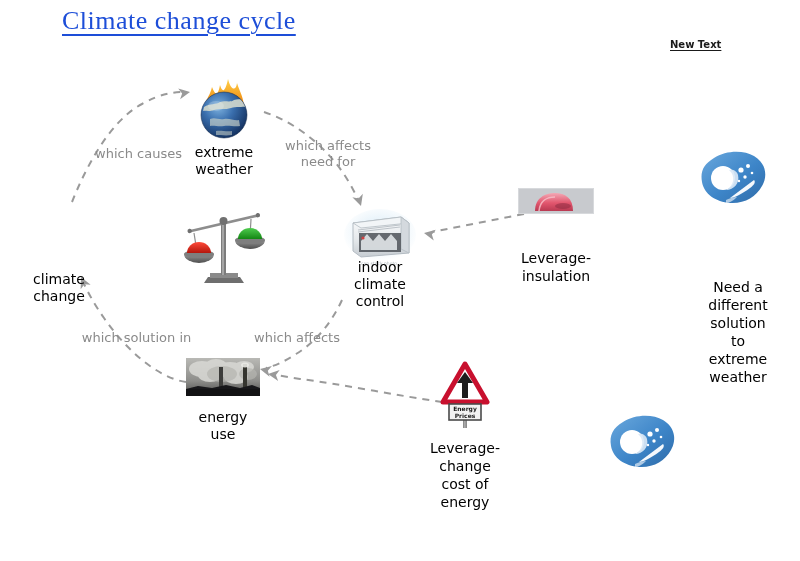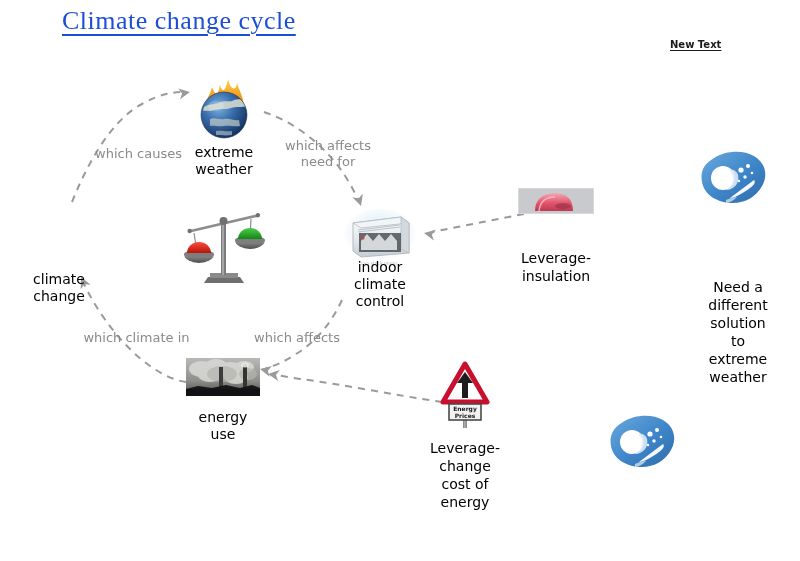--- a/index.html
+++ b/index.html
@@ -129,21 +129,21 @@
     </g>
   </svg>
 
   <div class="edge-label" style="left:76px;top:146px;width:125px;">which causes</div>
 
   <div class="edge-label" style="left:272px;top:138px;width:112px;">which affects
 need for</div>
 
   <div class="edge-label" style="left:242px;top:330px;width:110px;">which affects</div>
 
-  <div class="edge-label" style="left:74px;top:330px;width:125px;">which climate in</div>
+  <div class="edge-label" style="left:74px;top:330px;width:125px;">which solution in</div>
 
   <div class="icon globe-wrap" style="left:190px;top:75px;">
     <svg width="68" height="68" viewBox="0 0 68 68">
       <defs>
         <radialGradient id="oceanGrad" cx="38%" cy="32%" r="72%">
           <stop offset="0%" stop-color="#7fb3e0"></stop>
           <stop offset="45%" stop-color="#3a6fae"></stop>
           <stop offset="100%" stop-color="#13305e"></stop>
         </radialGradient>
         <linearGradient id="flameOuter" x1="0" y1="1" x2="0" y2="0">

